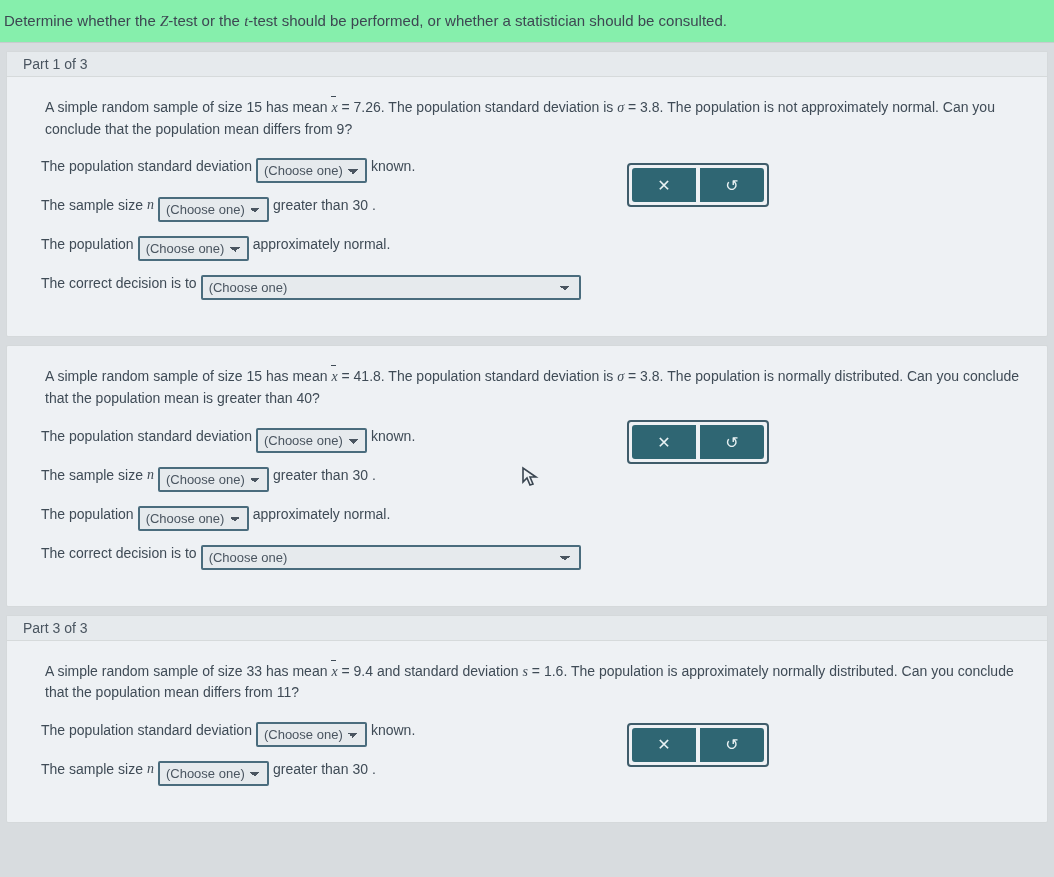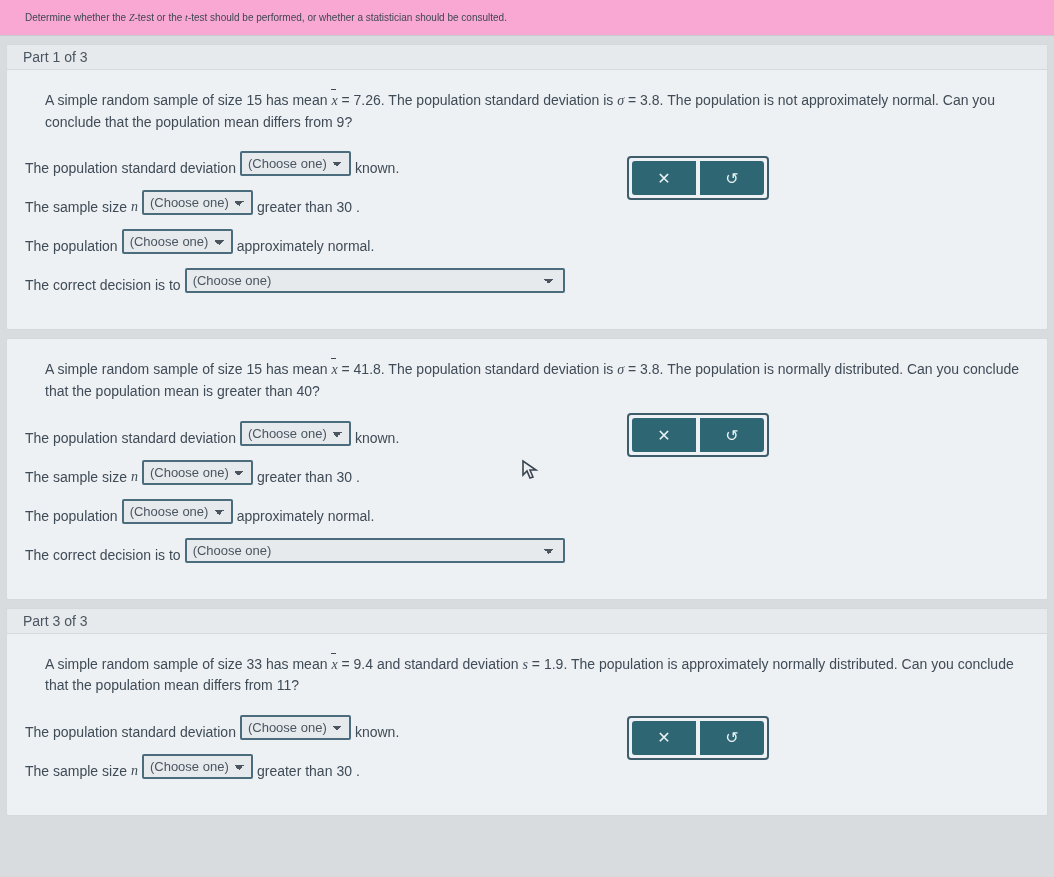--- a/index.html
+++ b/index.html
@@ -4,45 +4,45 @@
 <style>
 * { box-sizing: border-box; margin: 0; padding: 0; }
 body {
   font-family: Arial, Helvetica, sans-serif;
   background: #d8dcdf;
   color: #4a5560;
   font-size: 14px;
   width: 1054px;
 }
 .header-bar {
-  background: #f9a8d4;
-  padding: 12px 25px;
+  background: #86efac;
+  padding: 12px 4px;
   border-bottom: 1px solid #c8ccce;
   color: #3d4752;
-  font-size: 10px;
+  font-size: 15px;
 }
 .panel {
   background: #eef1f4;
   margin: 8px 6px;
   border: 1px solid #d5d9db;
   border-radius: 2px;
 }
 .part-title {
   background: #e6eaed;
   padding: 4px 16px;
   border-bottom: 1px solid #d6dadb;
   color: #4a5560;
   font-size: 14px;
 }
 .panel-body {
   padding: 20px 18px 22px 18px;
   position: relative;
 }
 .para { color: #3f4b56; line-height: 1.55; margin-bottom: 18px; margin-left: 20px; }
-.line { color: #3f4b56; margin: 14px 0; display:flex; align-items:flex-end; flex-wrap:wrap; }
+.line { color: #3f4b56; margin: 14px 16px; display:flex; align-items:flex-start; flex-wrap:wrap; }
 .line > span, .line > select { margin-right: 4px; }
 .ital { font-style: italic; font-family: "Times New Roman", serif; }
 .xbar { font-style: italic; font-family: "Times New Roman", serif; position: relative; display:inline-block;}
 .xbar::before { content:""; position:absolute; left:0; right:2px; top:-1px; height:1px; background:#3f4b56; }
 .sigma { font-family: "Times New Roman", serif; font-style: italic;}
 select.small-sel {
   appearance: none;
   background: #e6eaed;
   border: 2px solid #4a6c7d;
   border-radius: 2px;
@@ -200,21 +200,21 @@
         </button>
     </div>
   </div>
 </div>
 
 <div class="panel">
   <div class="part-title">Part 3 of 3</div>
   <div class="panel-body">
 
     <div class="para">
-      <span>A simple random sample of size </span><span>33</span><span> has mean </span><span class="xbar">x</span><span> = </span><span>9.4</span><span> and standard deviation </span><span class="ital">s</span><span> = </span><span>1.9</span><span>. The population is approximately normally distributed. Can you conclude that the population mean differs from </span><span>11</span><span>?</span>
+      <span>A simple random sample of size </span><span>33</span><span> has mean </span><span class="xbar">x</span><span> = </span><span>9.4</span><span> and standard deviation </span><span class="ital">s</span><span> = </span><span>1.6</span><span>. The population is approximately normally distributed. Can you conclude that the population mean differs from </span><span>11</span><span>?</span>
     </div>
 
     <div class="line">
       <span>The population standard deviation </span>
       <select class="small-sel"><option>(Choose one)</option></select>
       <span> known.</span>
     </div>
 
     <div class="line">
       <span>The sample size </span>

